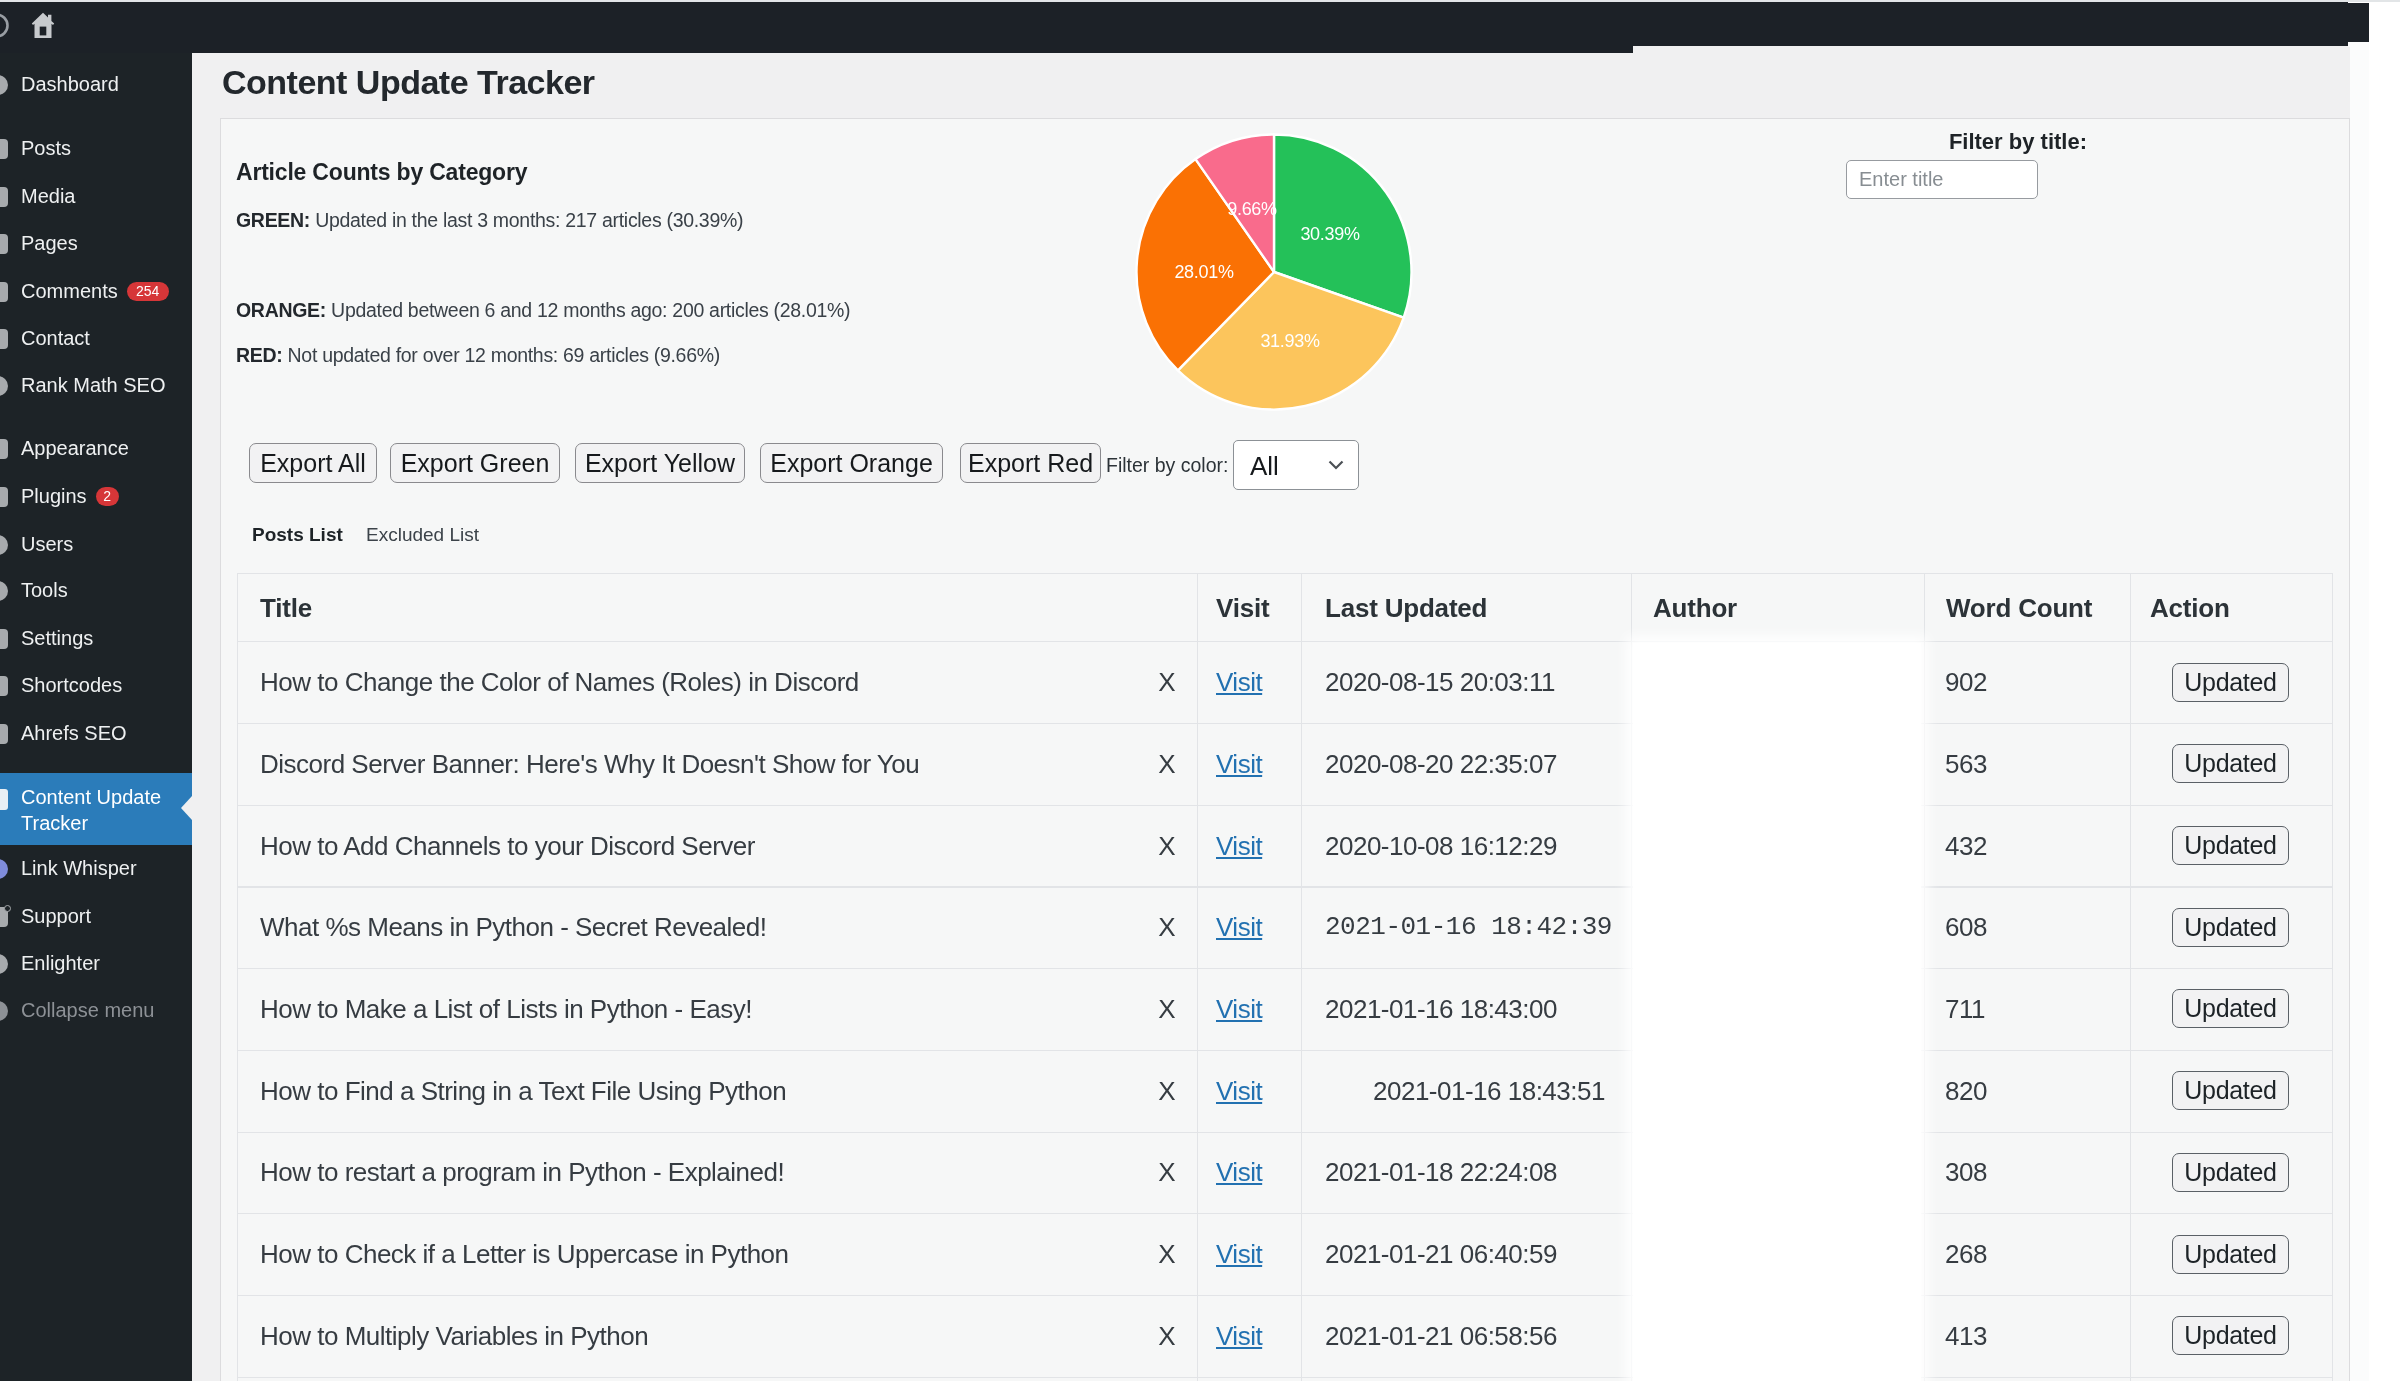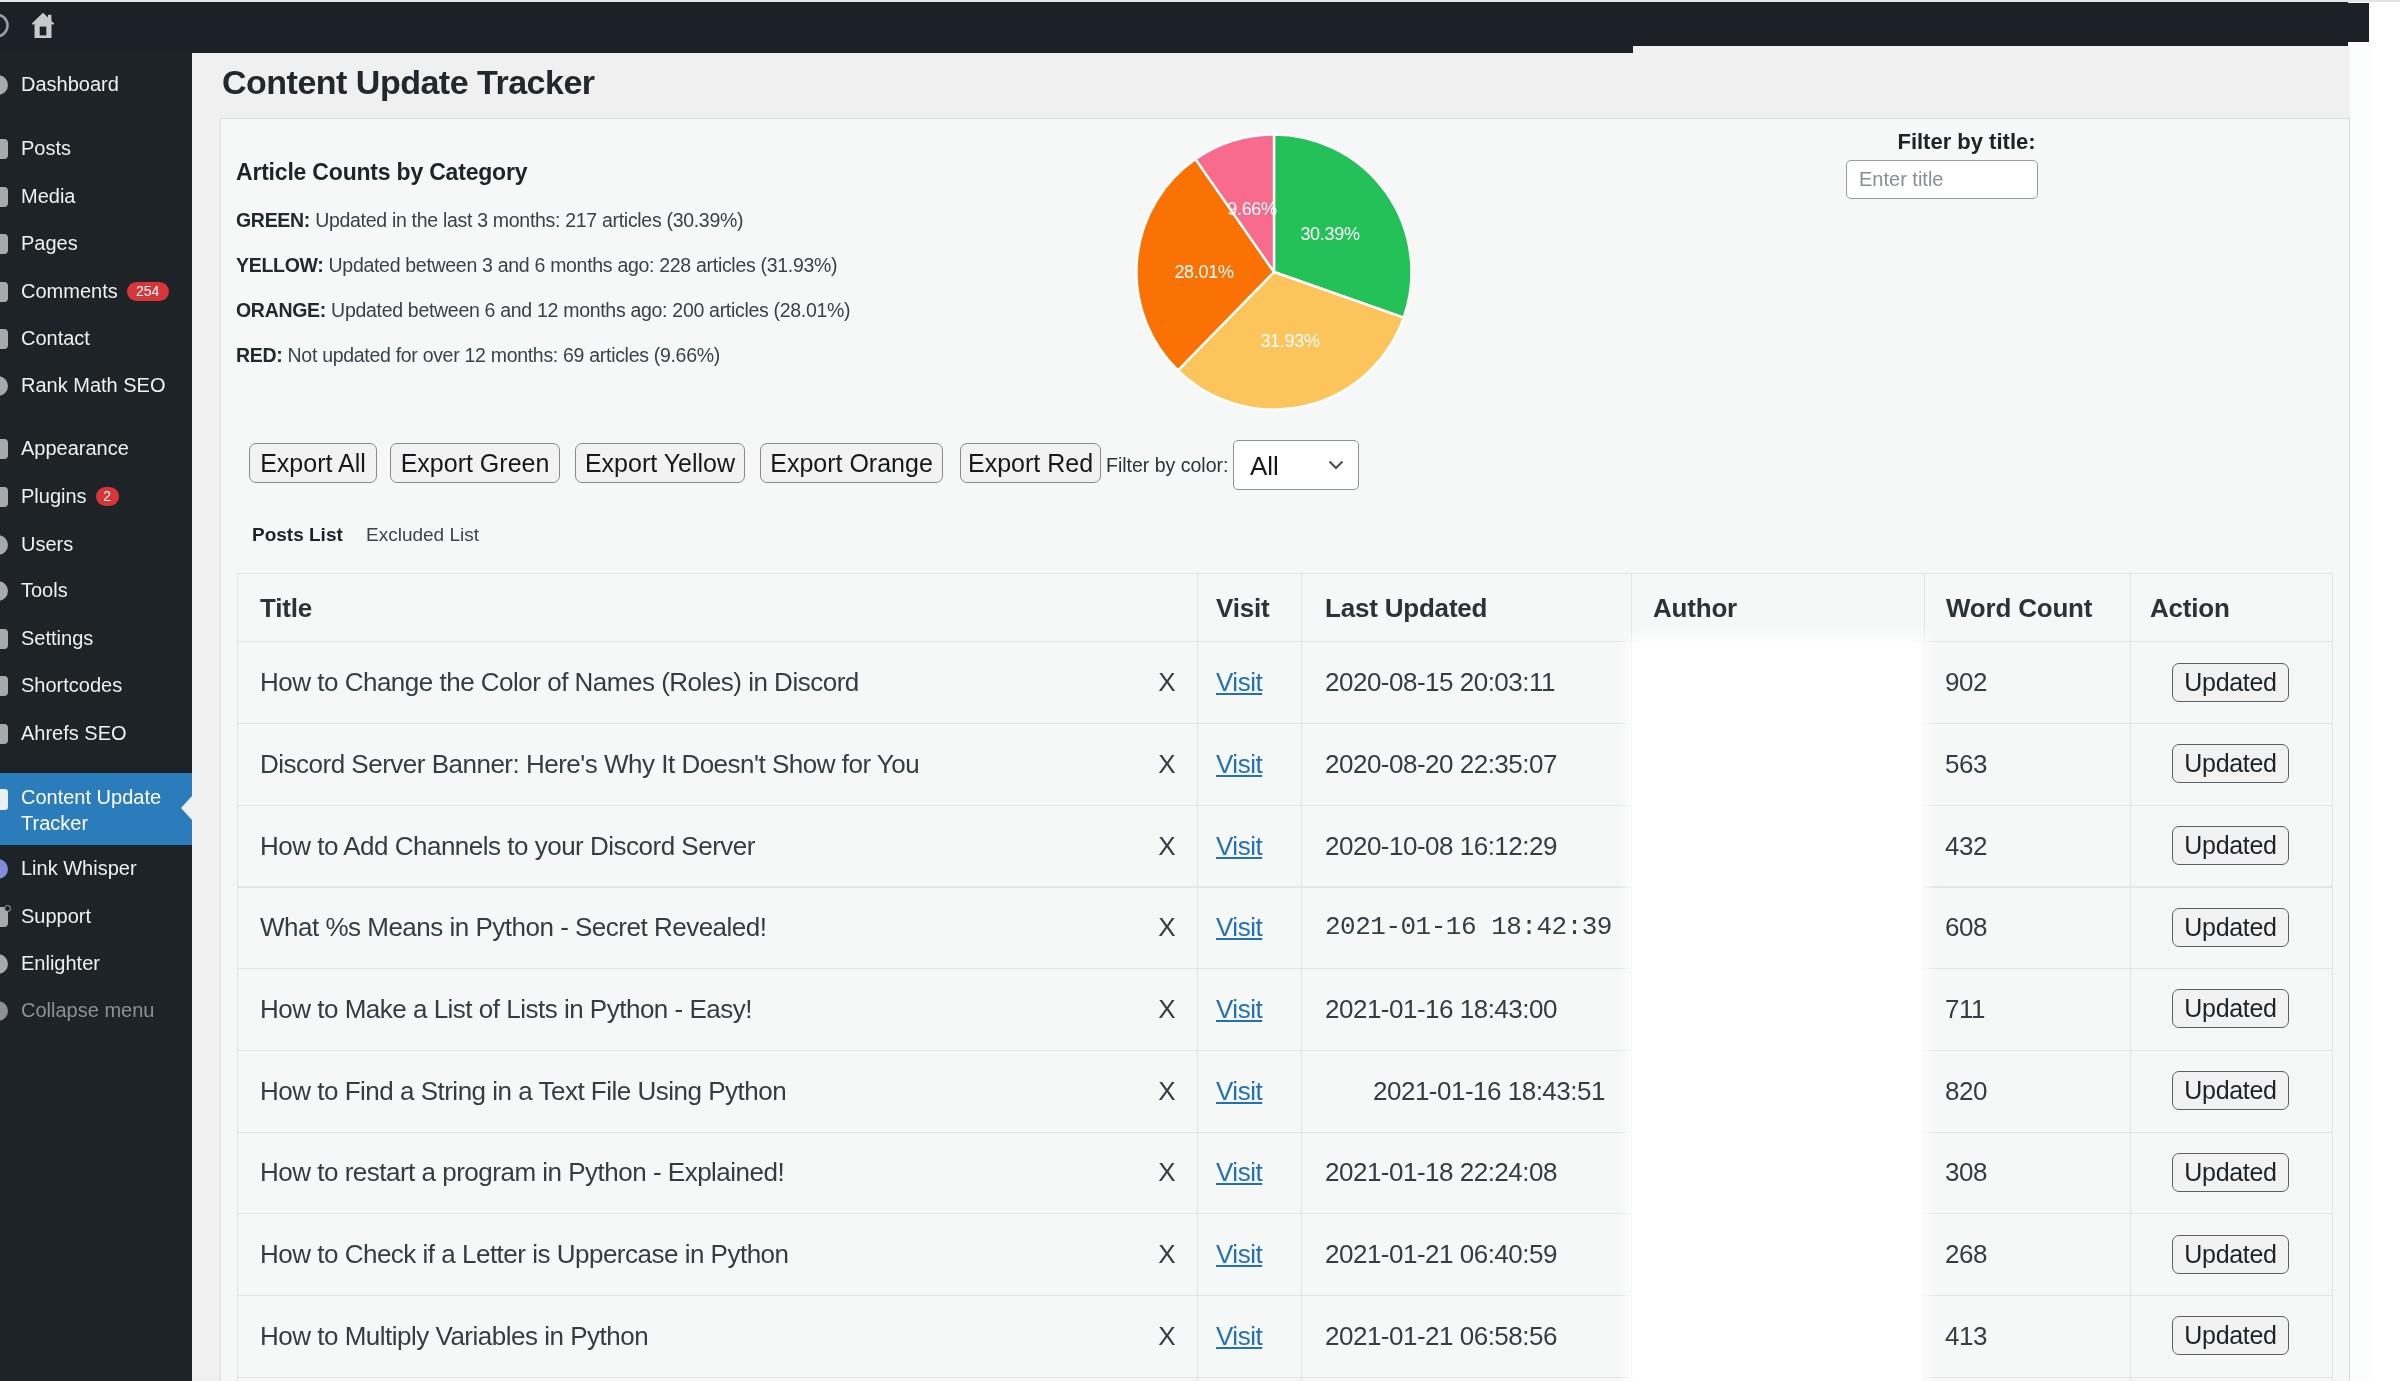--- a/index.html
+++ b/index.html
@@ -84,37 +84,36 @@
   <div class="mic" style="top:954px; border-radius:10px;"></div>
   <div class="mic" style="top:1001px; background:#8d9196; border-radius:10px;"></div>
 
   <div class="abs" style="left:222px; top:63px; font-size:34px; font-weight:700; color:#23282d; letter-spacing:-0.5px;">Content Update Tracker</div>
 
   <div class="abs" style="left:220px; top:118px; width:2130px; height:1263px; background:#f6f7f7; border:1px solid #dcdcde; border-bottom:none;"></div>
 
   <div class="abs" style="left:236px; top:159px; font-size:23px; letter-spacing:-0.2px; font-weight:700; color:#1e2327;">Article Counts by Category</div>
 
   <div class="abs catline" style="left:236px; top:209px;"><b>GREEN:</b> Updated in the last 3 months: 217 articles (30.39%)</div>
-  <div class="abs catline" style="left:236px; top:254px;"><b>YELLOW:</b> Updated between 3 and 6 months ago: 228 articles (31.93%)</div>
   <div class="abs catline" style="left:236px; top:299px;"><b>ORANGE:</b> Updated between 6 and 12 months ago: 200 articles (28.01%)</div>
   <div class="abs catline" style="left:236px; top:344px;"><b>RED:</b> Not updated for over 12 months: 69 articles (9.66%)</div>
   <style>.catline{font-size:19.5px;letter-spacing:-0.3px;color:#3a4148;} .catline b{color:#23282d;}</style>
 
   <svg class="abs" style="left:1134px; top:132px;" width="280" height="280" viewBox="0 0 280 280">
     <path d="M140,140 L140,2.5 A137.5,137.5 0 0 1 269.69,185.69 Z" fill="#24c159" stroke="#fff" stroke-width="2.4" stroke-linejoin="round"></path>
     <path d="M140,140 L269.69,185.69 A137.5,137.5 0 0 1 43.91,238.35 Z" fill="#fcc55c" stroke="#fff" stroke-width="2.4" stroke-linejoin="round"></path>
     <path d="M140,140 L43.91,238.35 A137.5,137.5 0 0 1 61.51,27.10 Z" fill="#fa7104" stroke="#fff" stroke-width="2.4" stroke-linejoin="round"></path>
     <path d="M140,140 L61.51,27.10 A137.5,137.5 0 0 1 140,2.5 Z" fill="#f96b8c" stroke="#fff" stroke-width="2.4" stroke-linejoin="round"></path>
     <text x="196" y="108" text-anchor="middle" font-size="18" letter-spacing="-0.3" fill="#fff">30.39%</text>
     <text x="156" y="215" text-anchor="middle" font-size="18" letter-spacing="-0.3" fill="#fff">31.93%</text>
     <text x="70" y="146" text-anchor="middle" font-size="18" letter-spacing="-0.3" fill="#fff">28.01%</text>
     <text x="118" y="83" text-anchor="middle" font-size="18" letter-spacing="-0.3" fill="#fff">9.66%</text>
   </svg>
 
-  <div class="abs" style="left:1846px; top:129px; width:241px; text-align:center; font-size:22px; font-weight:700; color:#1e2327;">Filter by title:</div>
+  <div class="abs" style="left:1846px; top:129px; width:241px; text-align:right; font-size:22px; font-weight:700; color:#1e2327;">Filter by title:</div>
   <div class="abs" style="left:1846px; top:160px; width:192px; height:39px; background:#fff; border:1.5px solid #979ba0; border-radius:5px; font-size:20px; color:#878d92; line-height:36px; padding-left:12px;">Enter title</div>
 
   <style>
     .xbtn { position:absolute; top:443px; height:40px; background:#f2f2f3; border:1.5px solid #8a8a8e; border-radius:7px; font-size:25px; color:#16191c; text-align:center; display:flex; align-items:center; justify-content:center; font-family:"Liberation Sans",sans-serif; }
   </style>
   <div class="xbtn" style="left:249px; width:128px;">Export All</div>
   <div class="xbtn" style="left:390px; width:170px;">Export Green</div>
   <div class="xbtn" style="left:575px; width:170px;">Export Yellow</div>
   <div class="xbtn" style="left:760px; width:183px;">Export Orange</div>
   <div class="xbtn" style="left:960px; width:141px;">Export Red</div>

